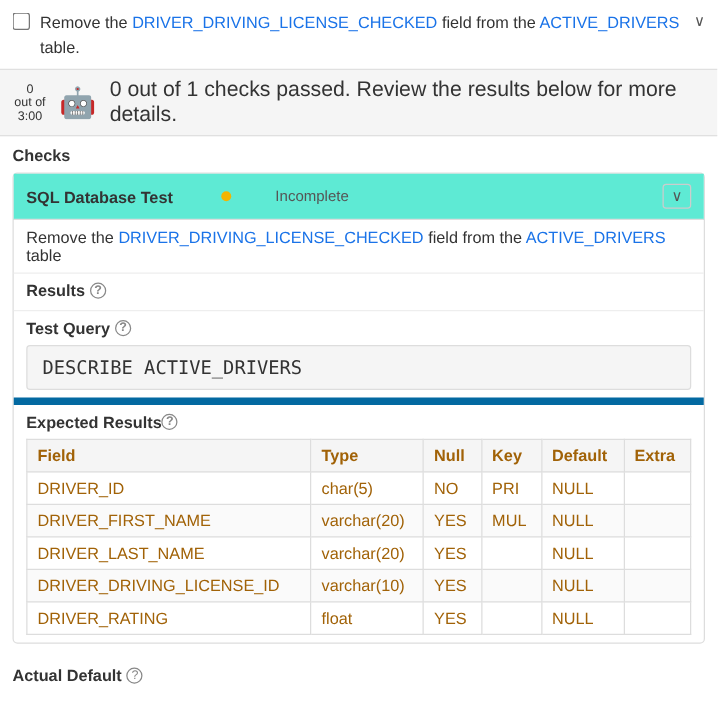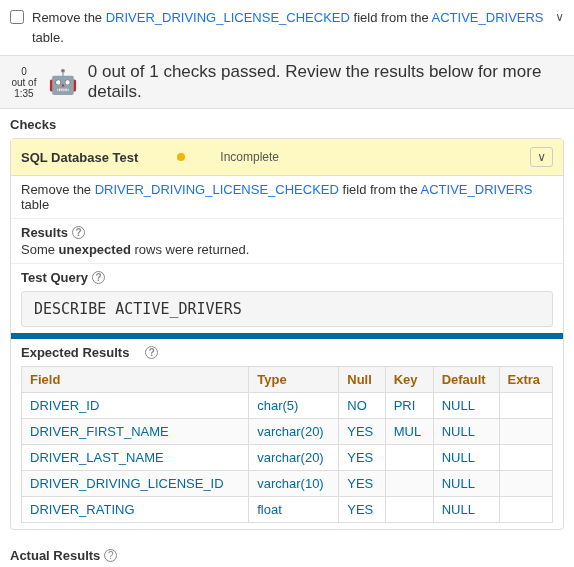--- a/index.html
+++ b/index.html
@@ -92,21 +92,21 @@
       border: 1px solid #ddd;
       border-radius: 4px;
       margin-bottom: 8px;
     }
 
     .check-card-header {
       display: flex;
       align-items: center;
       padding: 8px 10px;
       border-bottom: 1px solid #ddd;
-      background: #fef9c3;
+      background: #5eead4;
       gap: 31px;
     }
 
     .check-card-title {
       font-size: 13px;
       font-weight: bold;
       color: #333;
       margin-right: 8px;
     }
 
@@ -211,42 +211,42 @@
     .expected-results-section {
       padding: 6px 10px;
     }
 
     .expected-results-title {
       font-size: 13px;
       font-weight: bold;
       margin-bottom: 6px;
       display: flex;
       align-items: center;
-      gap: 16px;
+      gap: 0;
     }
 
     .results-table {
       width: 100%;
       border-collapse: collapse;
       font-size: 13px;
     }
 
     .results-table th {
       background: #f5f5f5;
       border: 1px solid #ddd;
       padding: 5px 8px;
       text-align: left;
       font-weight: bold;
       color: #a16207;
     }
 
     .results-table td {
       border: 1px solid #ddd;
       padding: 5px 8px;
-      color: #0369a1;
+      color: #a16207;
     }
 
     .results-table tr:nth-child(even) {
       background: #fafafa;
     }
 
     .actual-results-bar {
       padding: 6px 10px 2px 10px;
       display: flex;
       align-items: center;
@@ -270,21 +270,21 @@
     <a class="top-bar-link">ACTIVE_DRIVERS</a>
     <span> table.</span>
   </div>
   <span class="top-bar-expand">∨</span>
 </div>
 
 <div class="score-bar">
   <div class="score-left">
     <span>0</span>
     <span>out of</span>
-    <span>1:35</span>
+    <span>3:00</span>
   </div>
   <span class="robot-icon">🤖</span>
   <span class="score-text">0 out of 1 checks passed. Review the results below for more details.</span>
 </div>
 
 <div class="checks-section">
   <div class="checks-title">Checks</div>
 
   <div class="check-card">
 
@@ -300,23 +300,20 @@
       <a class="link">DRIVER_DRIVING_LICENSE_CHECKED</a>
       <span> field from the </span>
       <a class="link">ACTIVE_DRIVERS</a>
       <span> table</span>
     </div>
 
     <div class="feedback-section">
       <div class="feedback-title">
         <span>Results</span>
         <span class="help-icon">?</span>
-      </div>
-      <div class="feedback-text">
-        <span>Some </span><strong>unexpected</strong><span> rows were returned.</span>
       </div>
     </div>
 
     <div class="test-query-section">
       <div class="test-query-title">
         <span>Test Query</span>
         <span class="help-icon">?</span>
       </div>
       <div class="query-box">DESCRIBE ACTIVE_DRIVERS</div>
     </div>
@@ -378,15 +375,15 @@
               <td>NULL</td>
               <td></td>
             </tr>
           </tbody>
       </table>
     </div>
   </div>
 </div>
 
 <div class="actual-results-bar">
-  <span class="actual-results-title">Actual Results</span>
+  <span class="actual-results-title">Actual Default</span>
   <span class="help-icon">?</span>
 </div>
 
 </body></html>

